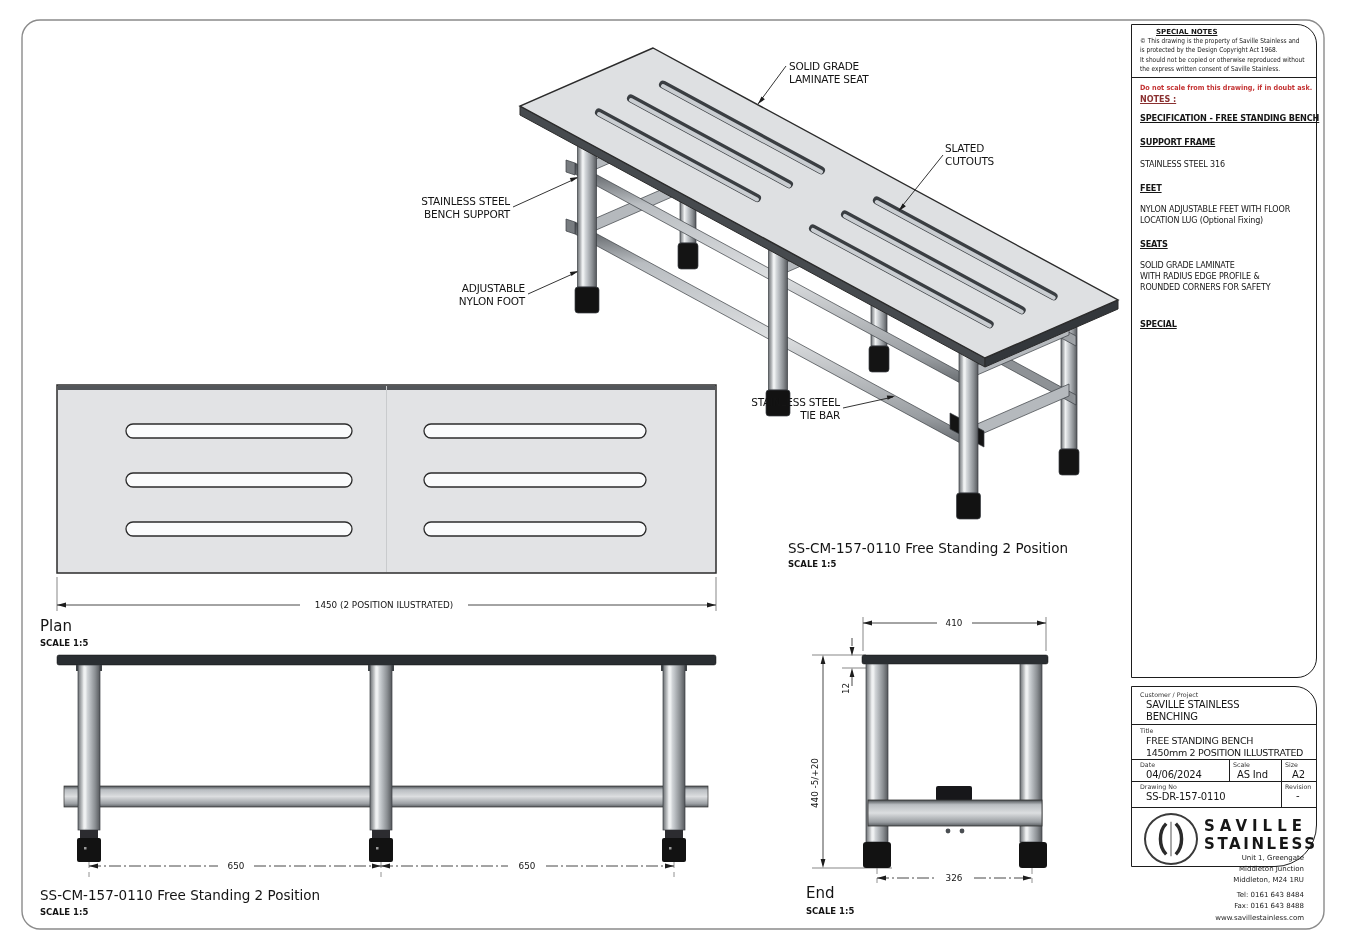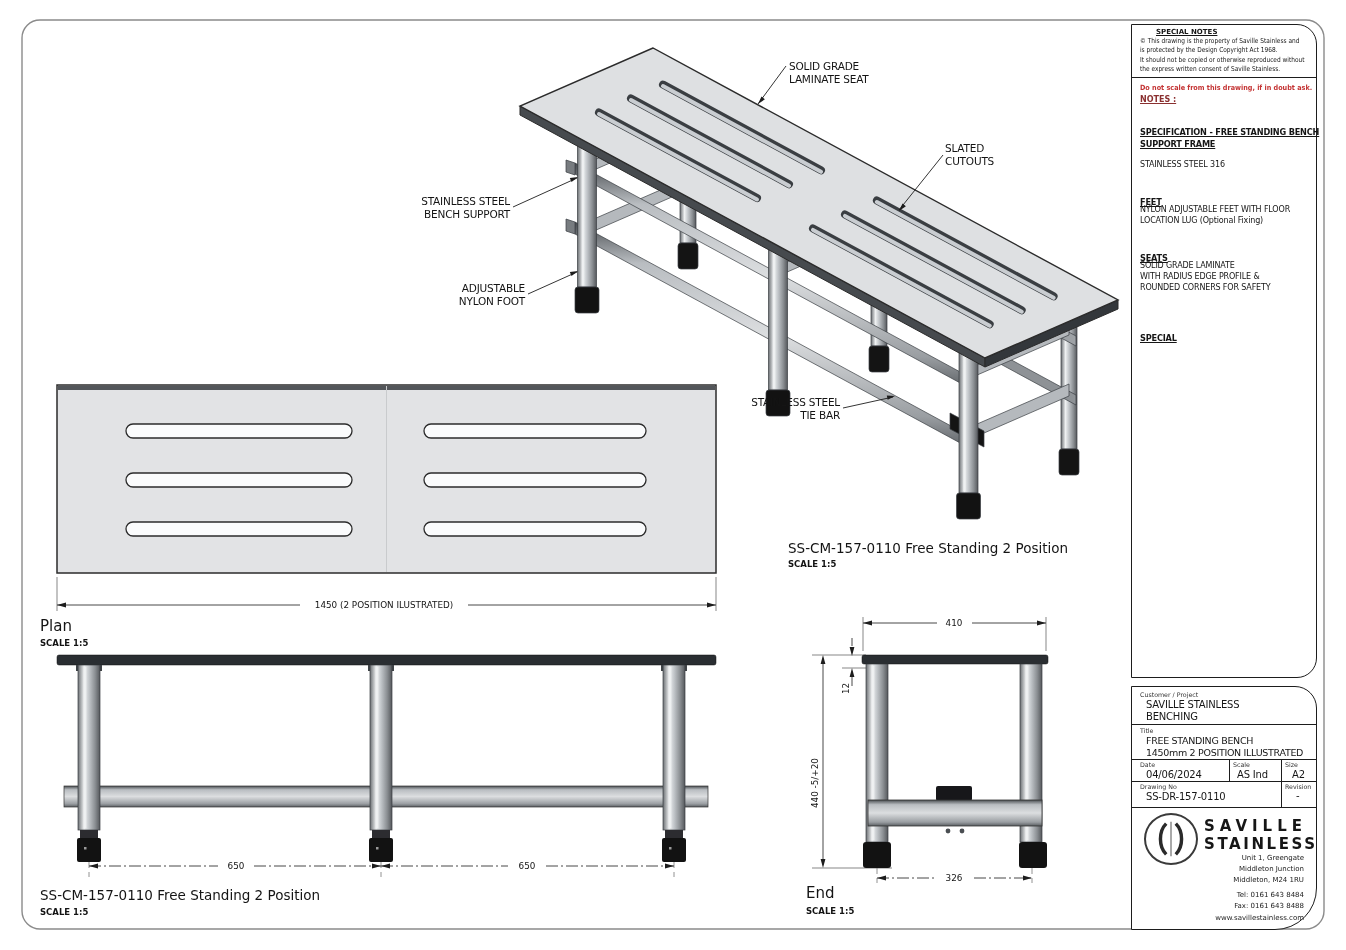--- a/index.html
+++ b/index.html
@@ -15,25 +15,25 @@
 
   
   .notes-panel { position:absolute; left:1131px; top:24px; width:186px; height:654px;
     border:1.3px solid #1d1d1d; border-radius:0 20px 20px 0; background:#fff; }
   .notes-panel > div { position:absolute; left:8px; right:6px; }
   .np-h { font-size:7px; font-weight:700; text-decoration:underline;padding-left:16px; }
   .np-copy { font-size:6.8px; line-height:9.3px; transform:scaleX(.86); transform-origin:left top; white-space:nowrap; }
   .np-div { left:0 !important; right:0 !important; border-top:1.2px solid #1d1d1d; height:0; }
   .np-warn { font-size:7.2px; font-weight:700; transform:scaleX(.9); transform-origin:left top; white-space:nowrap; }
   .np-notes { font-size:8px; font-weight:700; text-decoration:underline; }
-  .np-sec { font-size:8.2px; font-weight:600; text-decoration:underline; letter-spacing:-0.2px; white-space:nowrap;margin-top:14px; }
+  .np-sec { font-size:8.2px; font-weight:600; text-decoration:underline; letter-spacing:-0.2px; white-space:nowrap; }
   .np-body { font-size:8px; line-height:10.8px; letter-spacing:-0.15px; white-space:nowrap; }
 
   
-  .title-block { position:absolute; left:1131px; top:686px; width:186px; height:244px;
+  .title-block { position:absolute; left:1131px; top:686px; width:186px; height:181px;
     border:1.3px solid #1d1d1d; border-radius:0 22px 42px 0; background:#fff; }
   .title-block > div { position:absolute; }
   .tb-lab { font-size:6.3px; color:#333; }
   .tb-val { font-size:10px; letter-spacing:-0.2px; white-space:nowrap; }
   .tb-val-sm { font-size:9.5px; letter-spacing:-0.3px; white-space:nowrap; }
   .tb-hdiv { left:0; right:0; border-top:1px solid #1d1d1d; height:0; }
   .tb-vdiv { border-left:1px solid #1d1d1d; width:0; }
   .brand1 { font-size:15px; font-weight:700; letter-spacing:5px; white-space:nowrap; }
   .brand2 { font-size:15px; font-weight:700; letter-spacing:2.6px; white-space:nowrap; }
   .addr { font-size:7px; line-height:10.8px; text-align:right; color:#1a1a1a; }
@@ -296,21 +296,21 @@
     <div>© This drawing is the property of  Saville Stainless and</div>
     <div>is protected by the Design Copyright Act 1968.</div>
     <div>It should not be copied or otherwise reproduced without</div>
     <div>the express written consent of Saville Stainless.</div>
   </div>
   <div class="np-div" style="top:52px"></div>
   <div class="np-warn" style="top:58px; color:#c43434">Do not scale from this drawing, if in doubt ask.</div>
   <div class="np-notes" style="top:70px; color:#8a3030">NOTES :</div>
   <div class="np-sec" style="top:88px">SPECIFICATION - FREE STANDING BENCH</div>
 
-  <div class="np-sec" style="top:100px">SUPPORT FRAME</div>
+  <div class="np-sec" style="top:112px">SUPPORT FRAME</div>
   <div class="np-body" style="top:135px">STAINLESS STEEL 316</div>
 
   <div class="np-sec" style="top:158px">FEET</div>
   <div class="np-body" style="top:180px">
     <div>NYLON ADJUSTABLE FEET WITH FLOOR</div>
     <div>LOCATION LUG (Optional Fixing)</div>
   </div>
 
   <div class="np-sec" style="top:214px">SEATS</div>
   <div class="np-body" style="top:236px">

